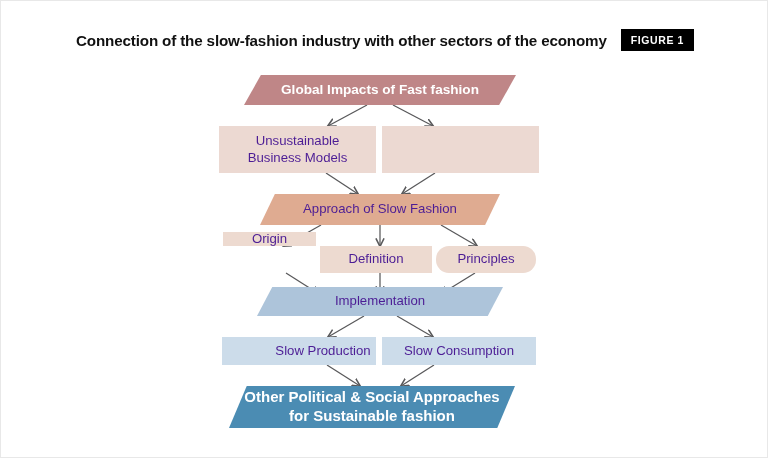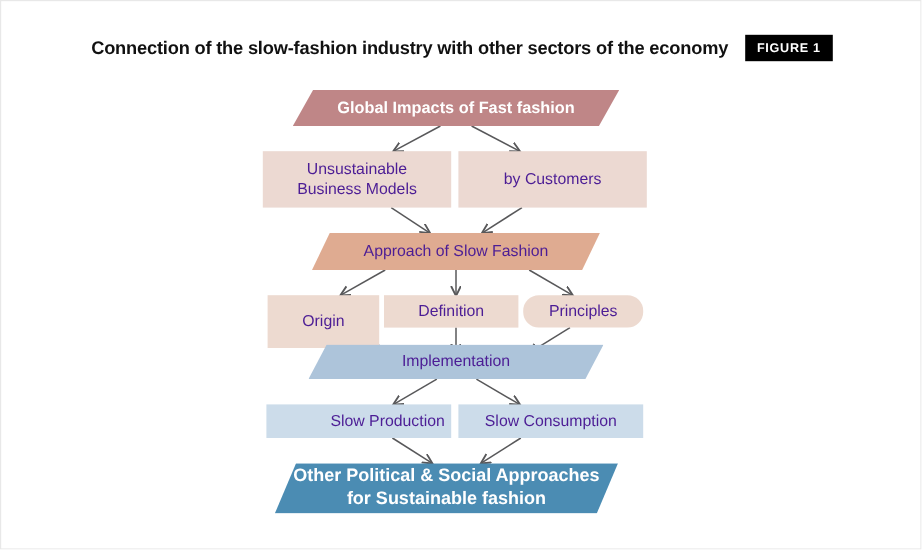--- a/index.html
+++ b/index.html
@@ -148,29 +148,28 @@
     </div>
 
     <div class="node rect c-blush" style="left:218px; top:125px; width:157px; height:47px;">
       <div>
         <span class="lbl">Unsustainable</span>
         <span class="lbl">Business Models</span>
       </div>
     </div>
     <div class="node rect c-blush" style="left:381px; top:125px; width:157px; height:47px;">
       <div>
-        <span class="lbl">by Customers</span>
       </div>
     </div>
 
     <div class="node para c-tan" style="left:259px; top:193px; width:240px; height:31px;">
       <span class="lbl">Approach of Slow Fashion</span>
     </div>
 
-    <div class="node rect c-sand" style="left:222px; top:245px; width:93px; height:44px;">
+    <div class="node rect c-sand" style="left:222px; top:231px; width:93px; height:14px;">
       <span class="lbl">Origin</span>
     </div>
     <div class="node rect c-sand" style="left:319px; top:245px; width:112px; height:27px;">
       <span class="lbl">Definition</span>
     </div>
     <div class="node rect c-sand" style="left:435px; top:245px; width:100px; height:27px;border-radius:13px;">
       <span class="lbl">Principles</span>
     </div>
 
     <div class="node para c-skyLt" style="left:256px; top:286px; width:246px; height:29px;">

